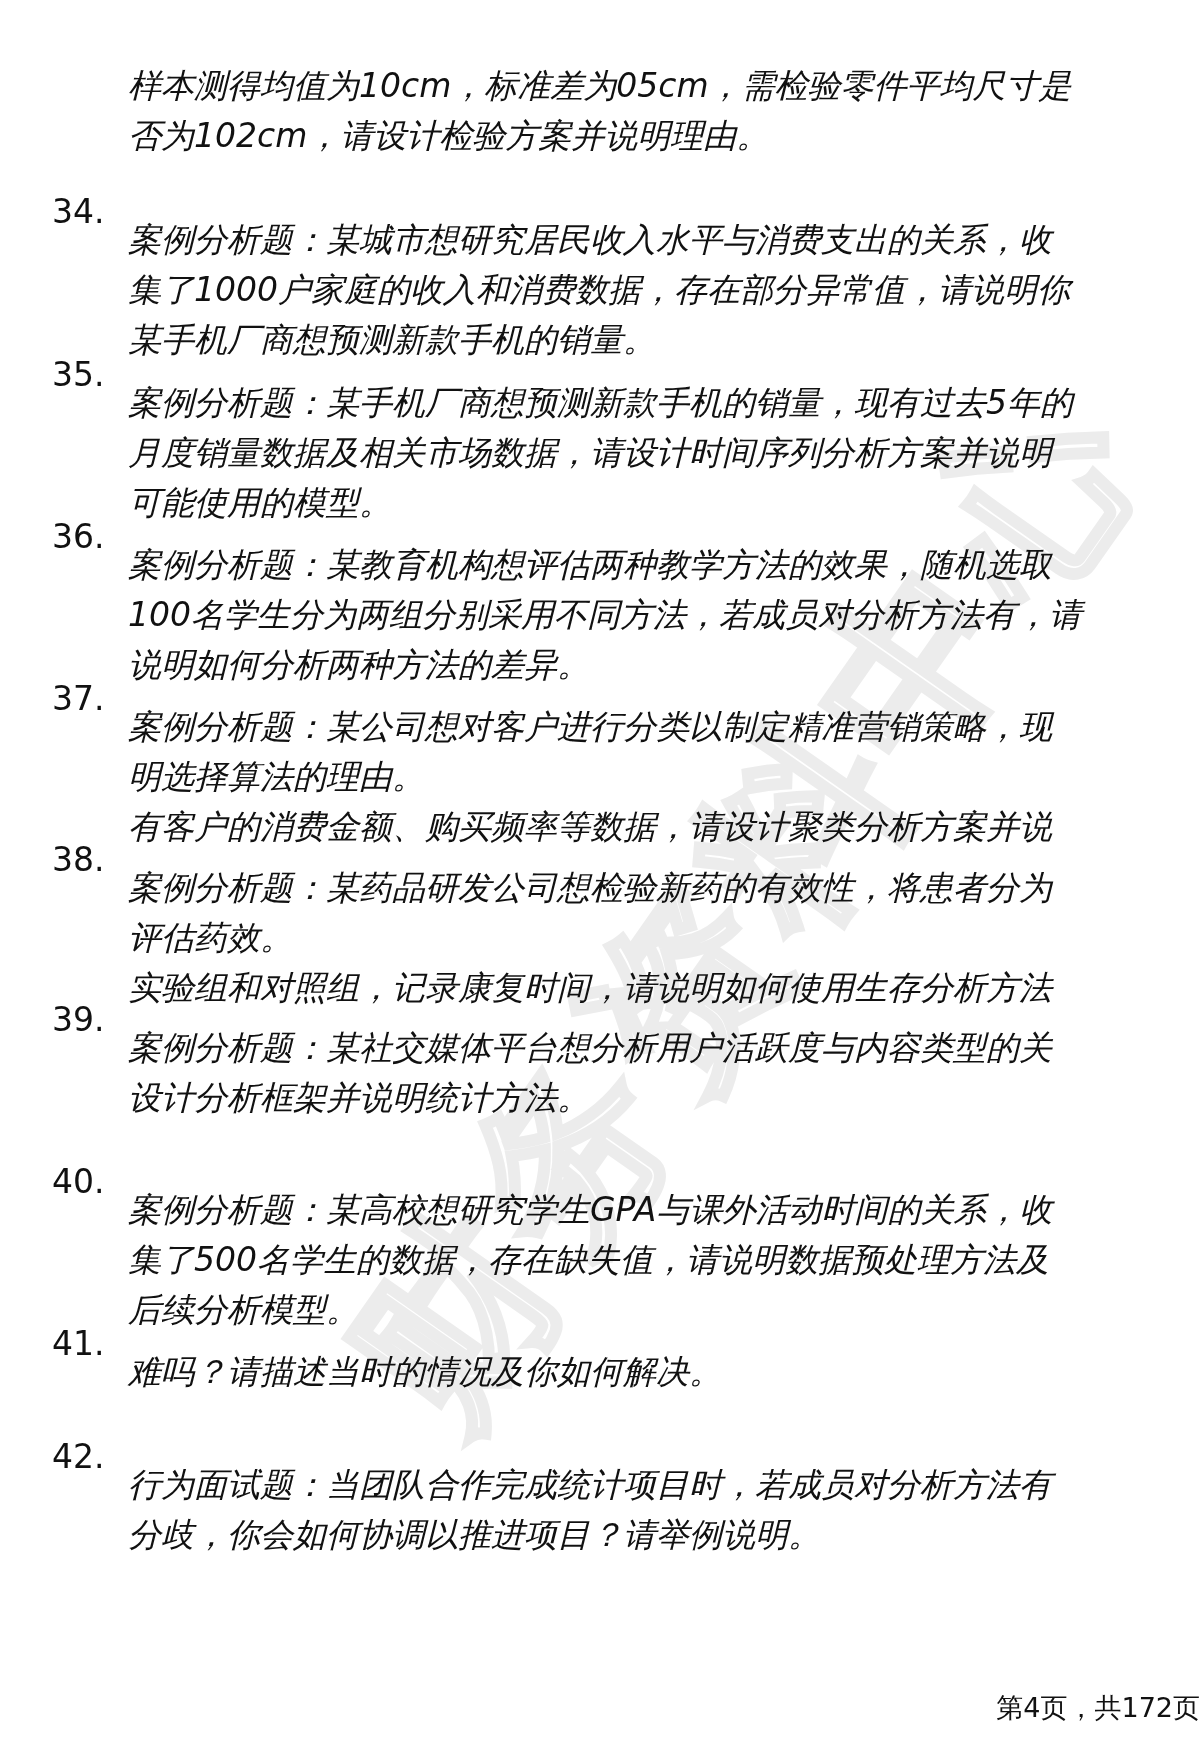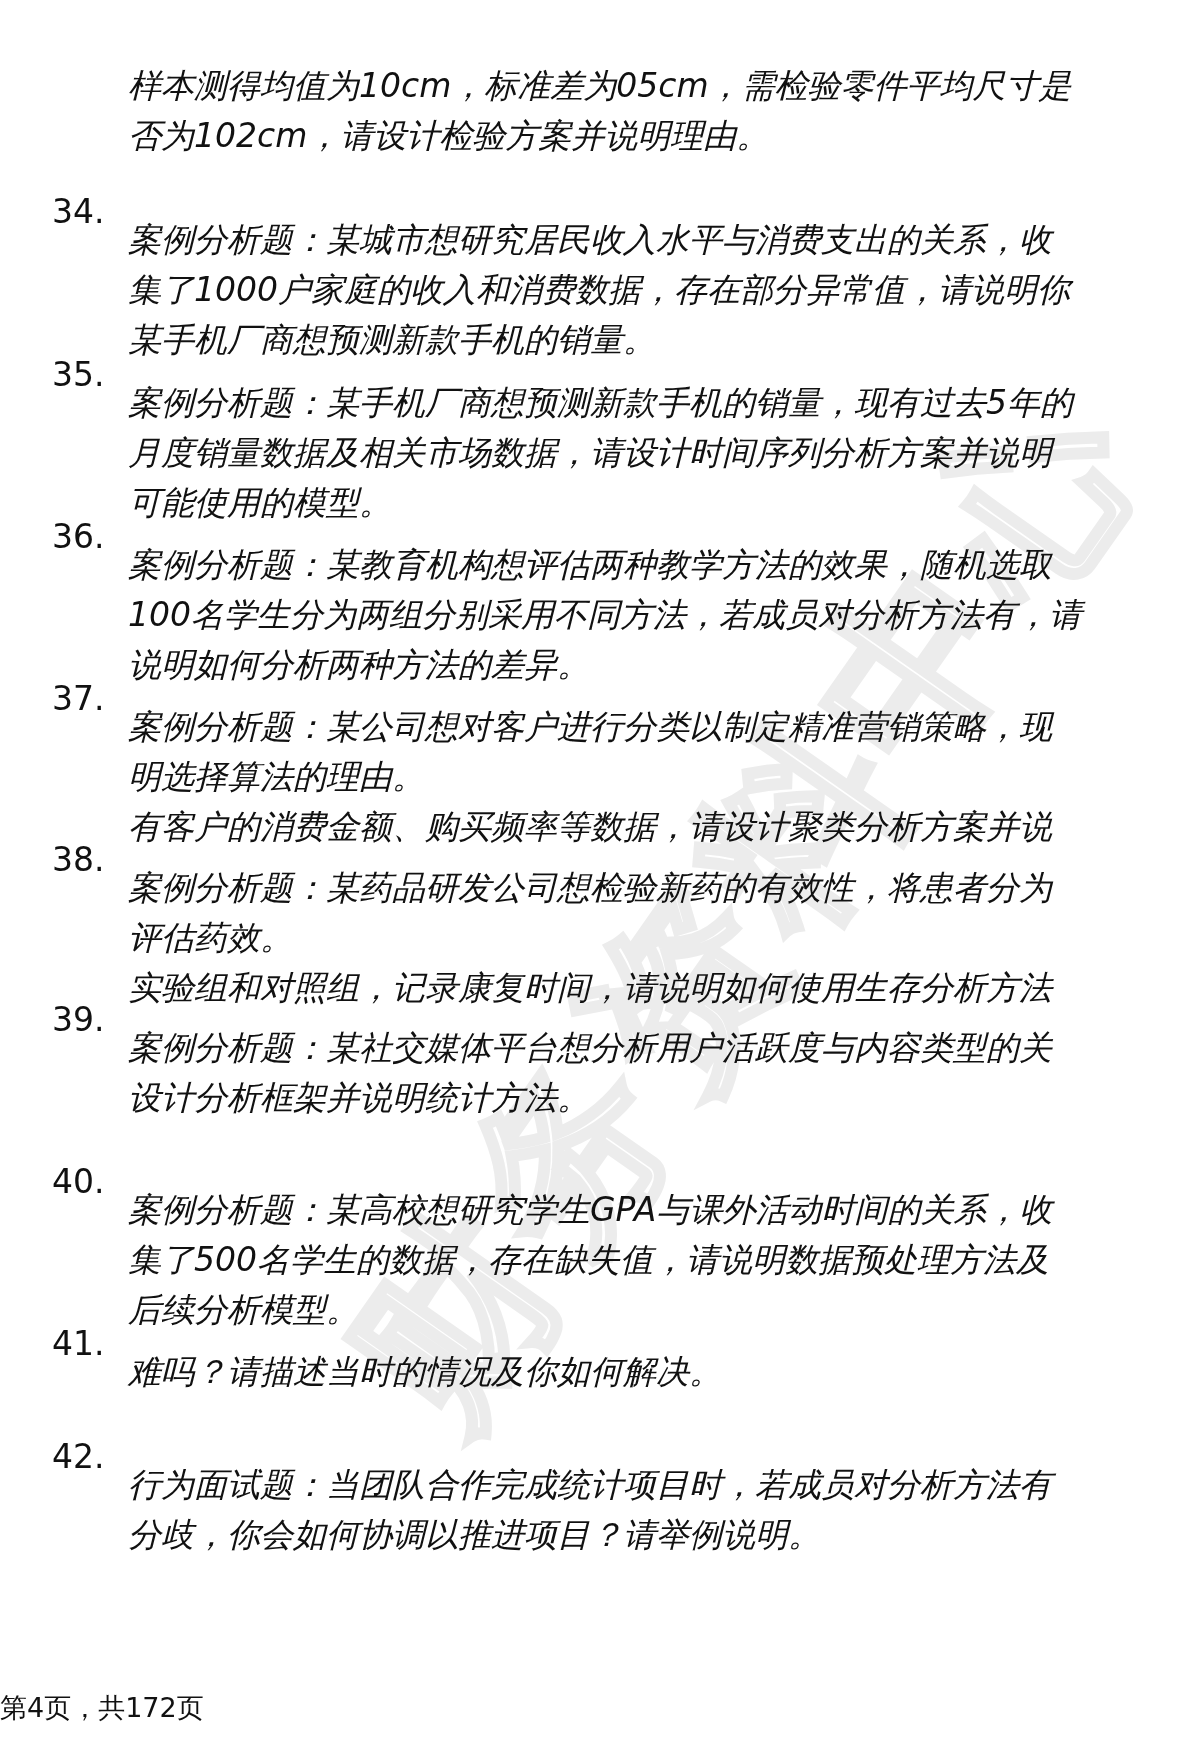--- a/index.html
+++ b/index.html
@@ -68,21 +68,21 @@
   .line {
     display: block;
     white-space: nowrap;
     font-style: italic;
   }
   .footer {
     position: absolute;
     left: 0;
     width: 1200px;
     top: 1690px;
-    text-align: left;
+    text-align: right;
     font-size: 27px;
     line-height: 36px;
   }
 </style>
 </head>
 <body>
 
 <div class="watermark">财务资料中心</div>
 
 <div class="page">

